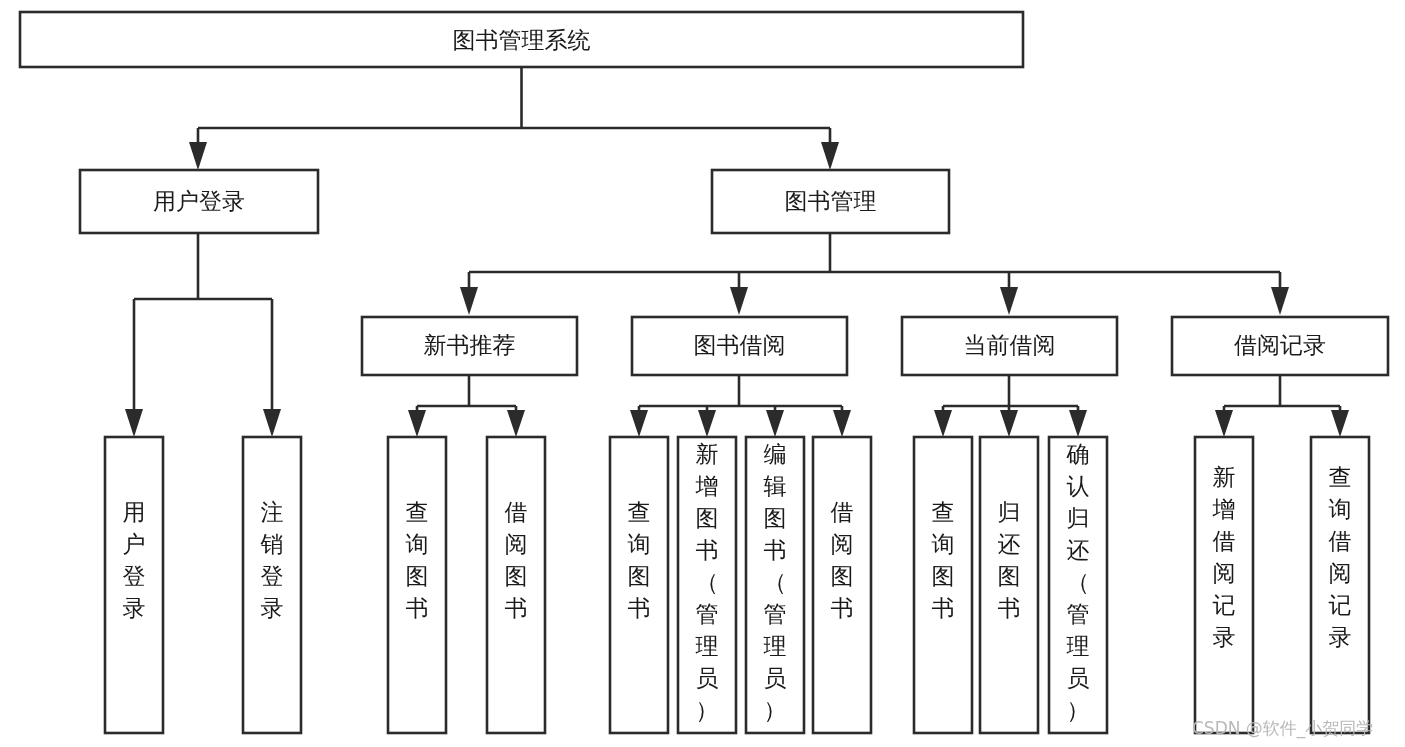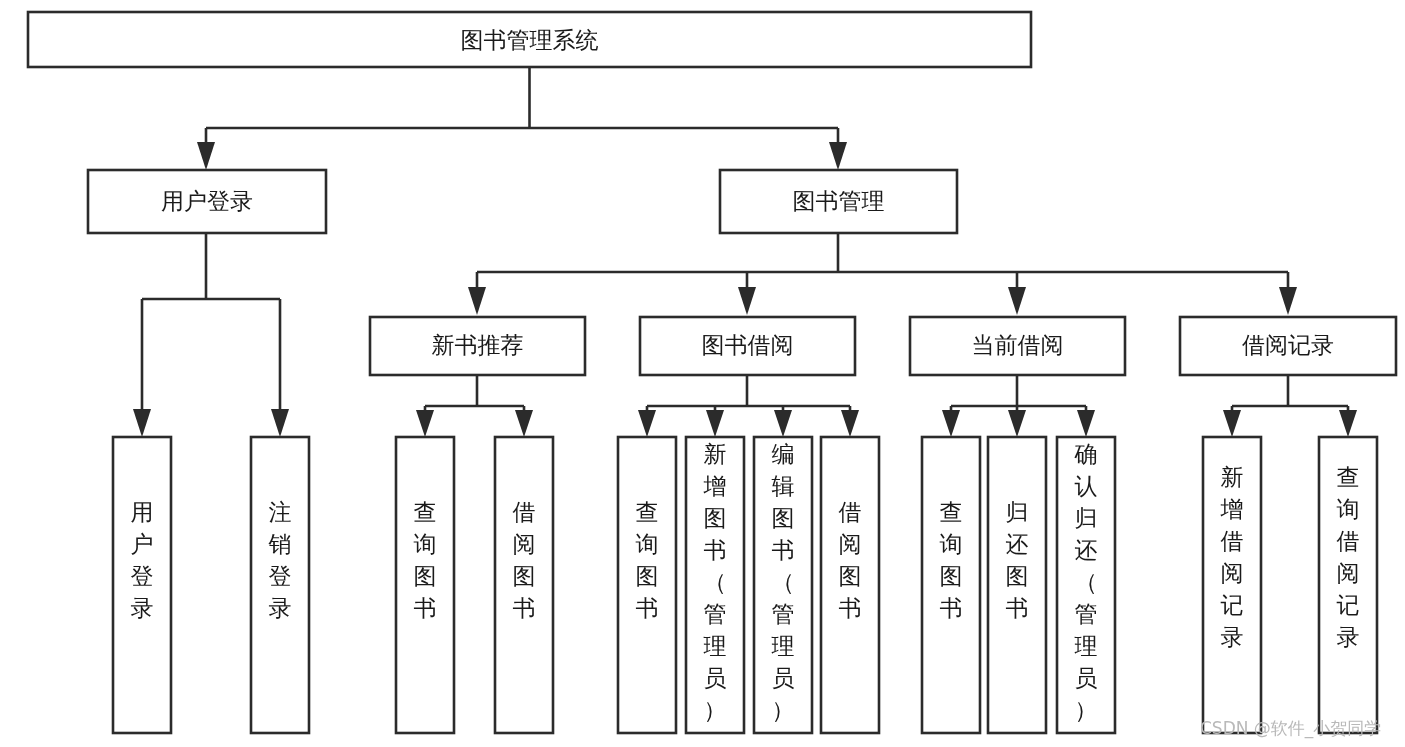--- a/index.html
+++ b/index.html
@@ -9,21 +9,21 @@
   }
   body {
     width: 1405px;
     height: 747px;
     font-family: "DejaVu Sans", "Liberation Sans", sans-serif;
     overflow: hidden;
     position: relative;
   }
   #diagram-root {
     position: absolute;
-    left: 8px;
+    left: 0;
     top: 0;
     width: 1149px;
     height: 747px;
   }
   svg.flow {
     display: block;
     width: 1405px;
     height: 747px;
   }
   .node-box {

